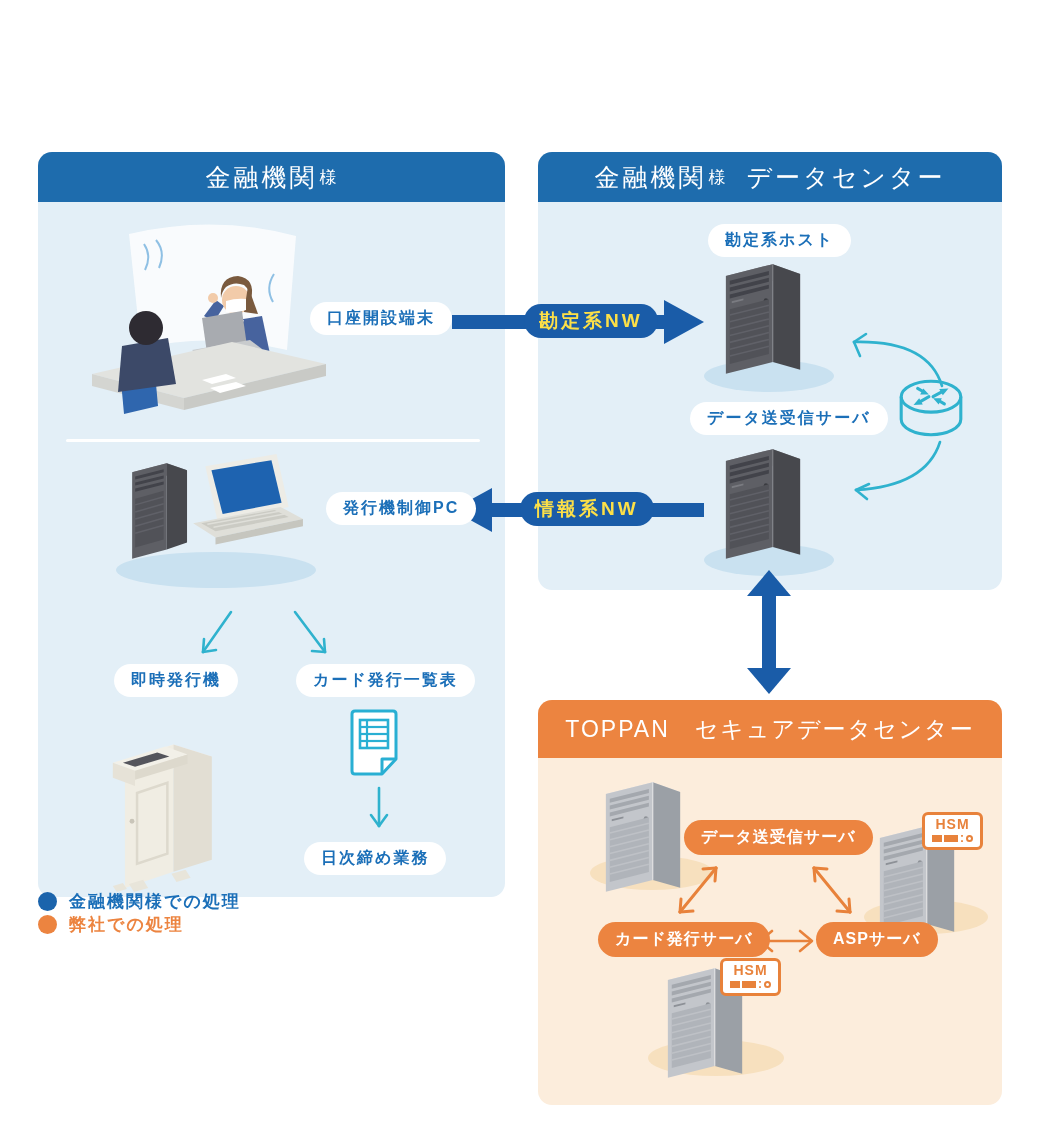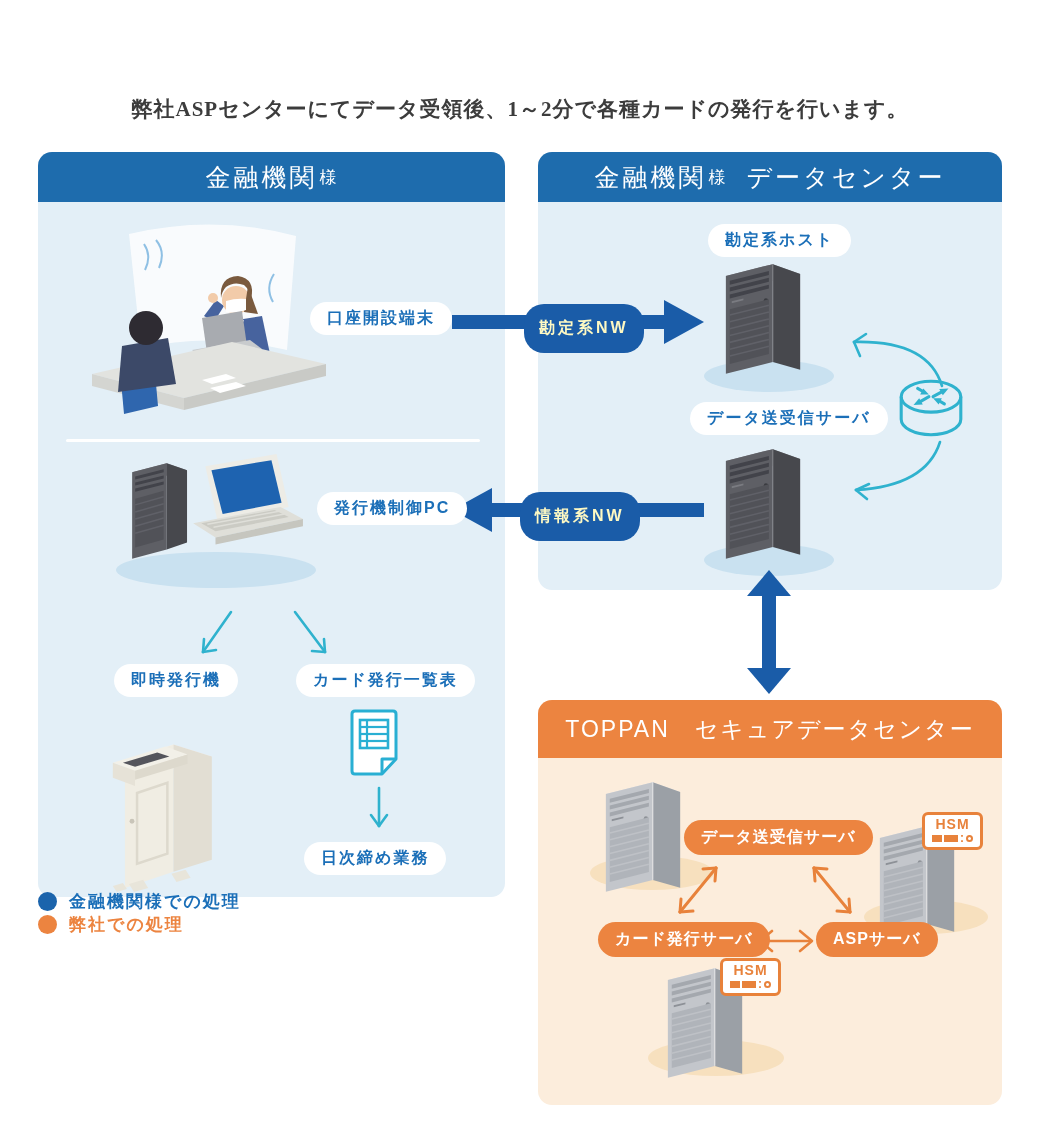--- a/index.html
+++ b/index.html
@@ -19,21 +19,21 @@
   .panel-header { position:absolute; top:0; left:0; right:0; color:#fff; font-weight:normal;
                   display:flex; align-items:center; justify-content:center;
                   border-radius:14px 14px 0 0; letter-spacing:3px; }
   .ph-blue { background:#1E6CAD; height:50px; font-size:25px; }
   .ph-orange { background:#EC8440; height:58px; font-size:23px; letter-spacing:2px; }
   .hdr-suffix { font-size:17px; margin-left:2px; letter-spacing:1px; }
   .hdr-part2 { margin-left:20px; }
 
   .pill { position:absolute; white-space:nowrap; border-radius:20px; font-weight:bold; z-index:6; }
   .pill-white { background:#ffffff; color:#1B6FB8; font-size:16px; letter-spacing:2px; padding:6px 17px; }
-  .pill-navy  { background:#1A5CA8; color:#fef9c3; font-size:16px; letter-spacing:3px; padding:14px 15px; z-index:7; }
+  .pill-navy  { background:#1A5CA8; color:#fde047; font-size:19px; letter-spacing:3px; padding:4px 15px; z-index:7; }
   .pill-orangef { background:#EC8440; color:#ffffff; font-size:16px; letter-spacing:1px; padding:7px 17px; }
 
   .divider { position:absolute; background:#ffffff; border-radius:2px; }
   .shadow-b { position:absolute; background:#C9E1F0; border-radius:50%; }
   .shadow-o { position:absolute; background:#F7E0BE; border-radius:50%; }
   svg.icon { position:absolute; overflow:visible; }
 
   .hsm { position:absolute; background:#fff; border:3px solid #E8823B; border-radius:6px;
          padding:1px 7px 5px; z-index:8; }
   .hsm-t { color:#E8823B; font-weight:bold; font-size:14px; text-align:center; letter-spacing:1px; line-height:1.15; }
@@ -181,40 +181,39 @@
         <polygon points="8,152 100,176 100,188 8,164" fill="#D4D5D1"></polygon>
         <polygon points="118,158 142,152 152,156 128,162" fill="#FFFFFF"></polygon>
         <polygon points="126,166 152,160 162,164 136,171" fill="#FFFFFF"></polygon>
         <polygon points="36,148 70,140 74,184 40,192" fill="#2F66AE"></polygon>
         <polygon points="38,124 84,116 92,162 34,170" fill="#3C4968"></polygon>
         <circle cx="62" cy="106" r="17" fill="#2E2B32"></circle>
       </symbol>
     </defs>
   </svg>
 
-  <div class="subtitle">弊社ASPセンターにてデータ受領後、1～2分で各種カードの発行を行います。</div>
 
   <div class="panel panel-blue" style="left:38px; top:152px; width:467px; height:745px;">
     <div class="panel-header ph-blue">
       <span>金融機関</span>
         <span class="hdr-suffix">様</span>
     </div>
 
     <svg class="icon" style="left:45px; top:70px;" width="252" height="200" viewBox="0 0 250 200">
         <use href="#sym-scene"></use>
       </svg>
     <div class="pill pill-white" style="left:272px; top:150px;">口座開設端末</div>
 
     <div class="divider" style="left:28px; top:287px; width:414px; height:3px;"></div>
 
     <div class="shadow-b" style="left:78px; top:400px; width:200px; height:36px;"></div>
     <svg class="icon" style="left:88px; top:300px;" width="178" height="122" viewBox="0 0 175 120">
         <use href="#sym-pcset"></use>
       </svg>
-    <div class="pill pill-white" style="left:279px; top:340px;">発行機制御PC</div>
+    <div class="pill pill-white" style="left:288px; top:340px;">発行機制御PC</div>
 
     <svg class="icon" style="left:155px; top:458px;" width="145" height="50" viewBox="0 0 145 50">
       <g stroke="#2FB2CE" stroke-width="2.6" fill="none" stroke-linecap="round">
         <line x1="38" y1="2" x2="10" y2="42"></line>
           <line x1="10" y1="42" x2="11" y2="29"></line>
           <line x1="10" y1="42" x2="23" y2="40"></line>
         <line x1="102" y1="2" x2="132" y2="42"></line>
           <line x1="132" y1="42" x2="131" y2="29"></line>
           <line x1="132" y1="42" x2="119" y2="41"></line>
       </g>

